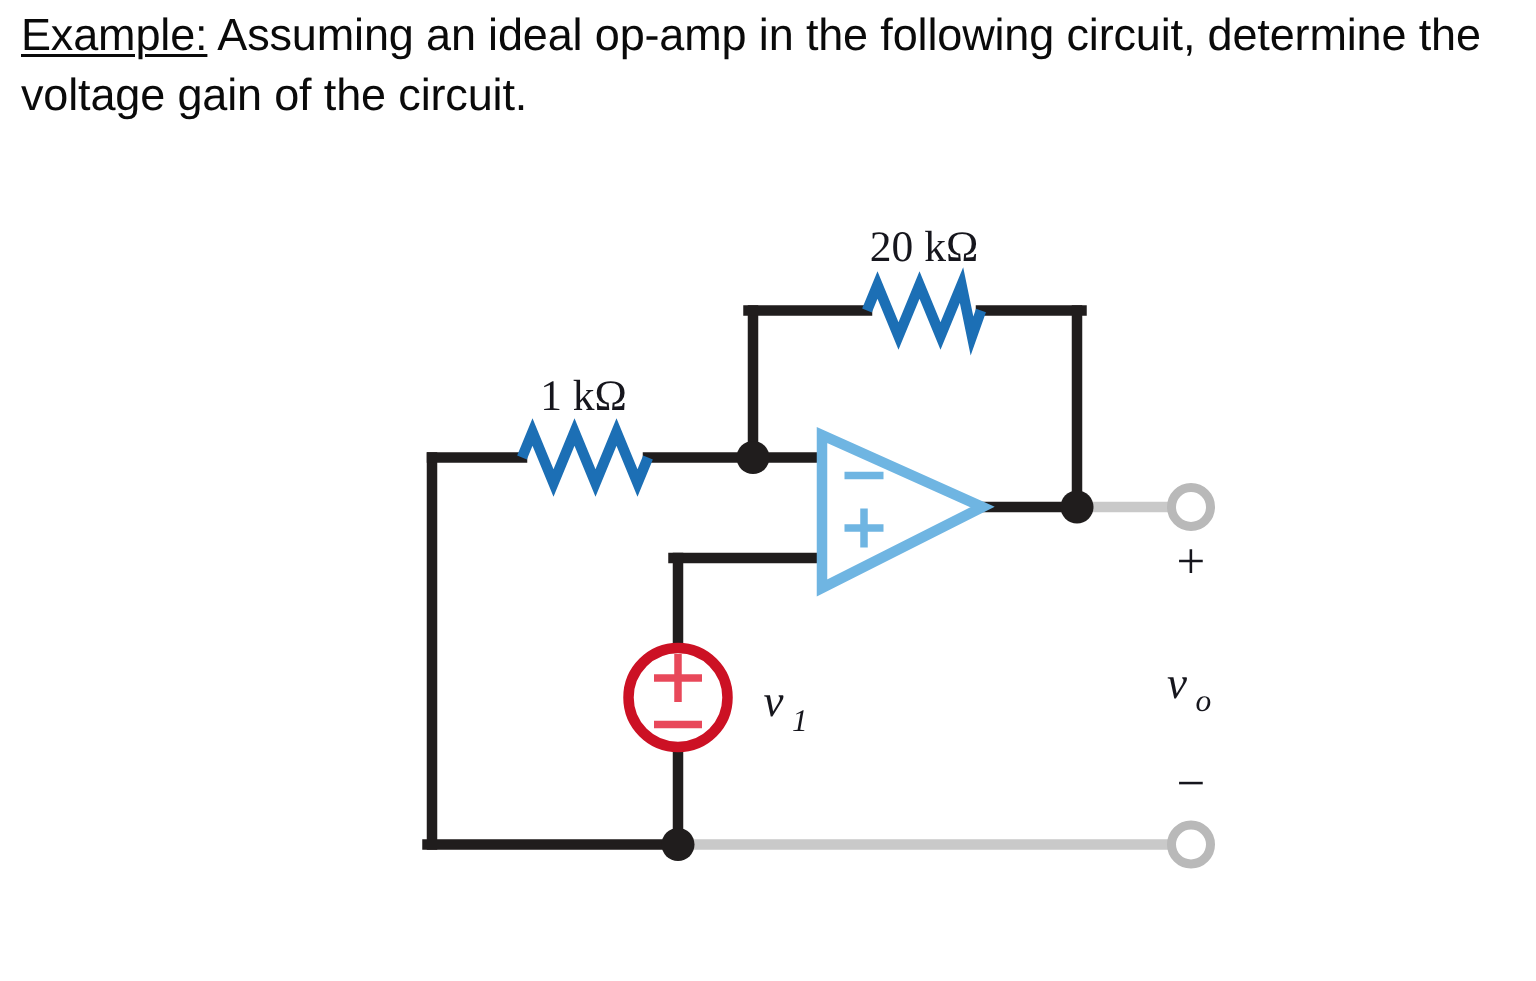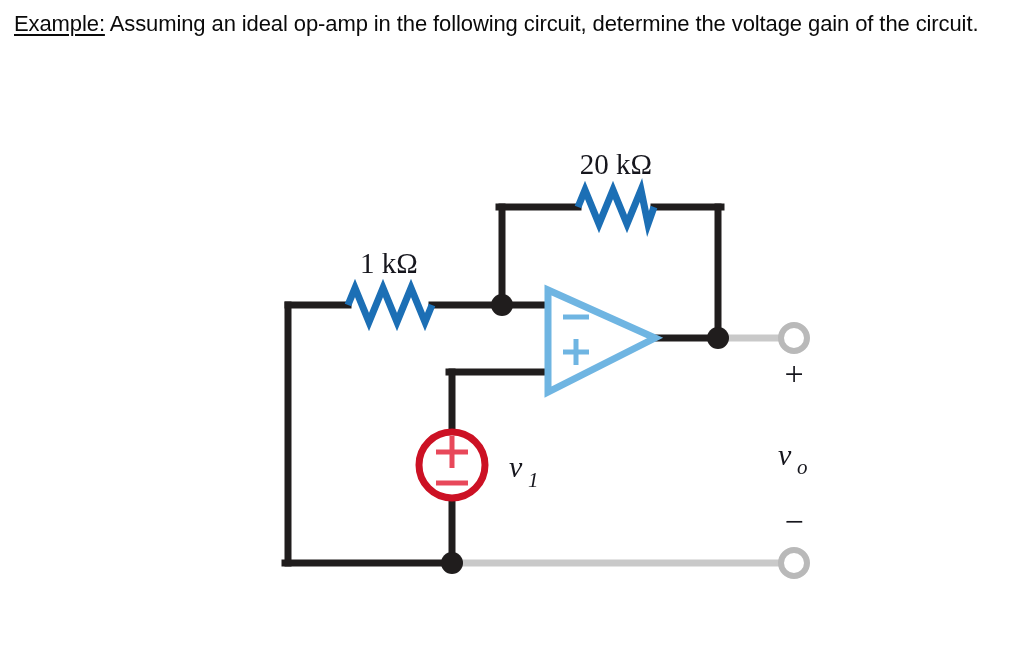--- a/index.html
+++ b/index.html
@@ -14,21 +14,21 @@
     overflow: hidden;
     font-family: "Liberation Sans", sans-serif;
     color: #000000;
   }
 
   #problem-heading {
     position: absolute;
     left: 14px;
     top: 4px;
     width: 1010px;
-    font-size: 22px;
+    font-size: 30px;
     line-height: 40px;
     letter-spacing: -0.1px;
     color: #0a0a0a;
     white-space: pre-wrap;
   }
   #problem-heading .lead {
     text-decoration: underline;
     text-underline-offset: 3px;
     text-decoration-thickness: 2px;
   }

